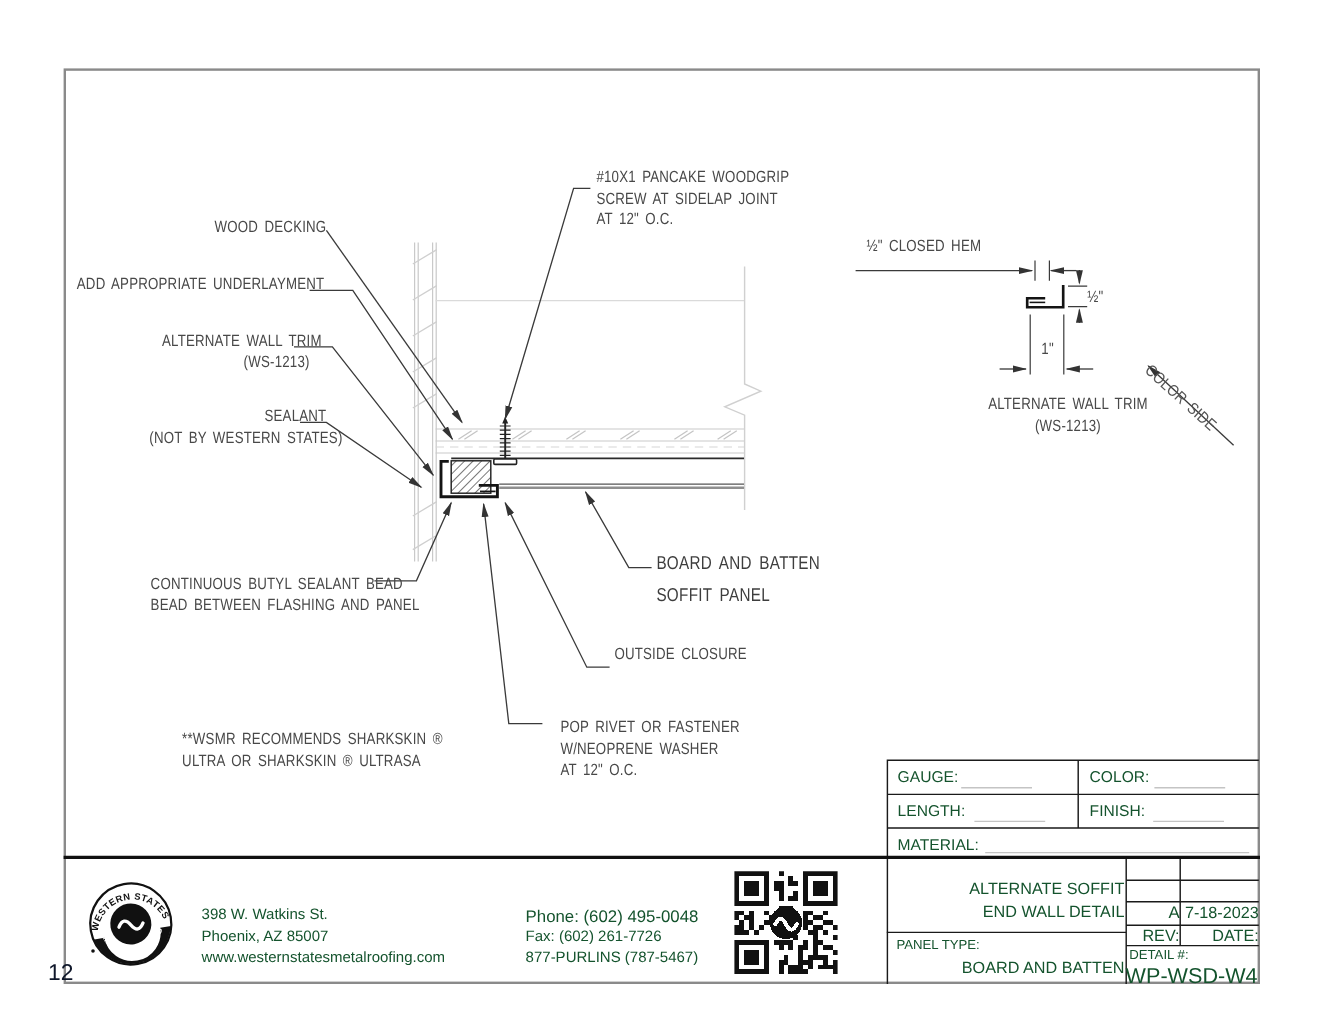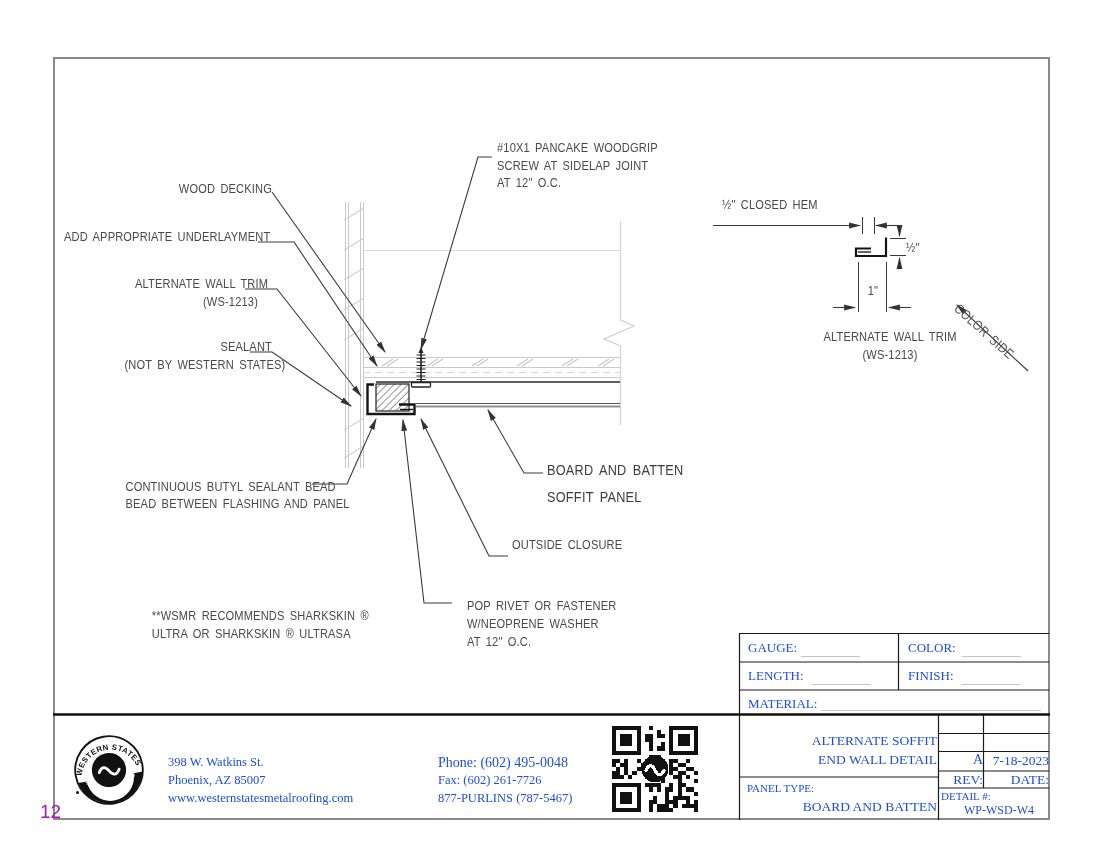--- a/index.html
+++ b/index.html
@@ -7,24 +7,24 @@
           font-family:"Liberation Sans",sans-serif; }
   .lw { position:absolute; left:0; top:0; pointer-events:none; }
   .t { position:absolute; }
   .cad { font-family:"Liberation Sans",sans-serif; font-size:13.5px; line-height:17.5px;
          color:#484848; letter-spacing:0.2px; word-spacing:2.5px; white-space:nowrap; }
   .cad2 { font-family:"Liberation Sans",sans-serif; font-size:15.5px; line-height:27px;
           color:#3d3d3d; letter-spacing:0.3px; word-spacing:3px; white-space:nowrap; }
   .cx-l { transform:scaleX(.82); transform-origin:0 0; }
   .cx-r { transform:scaleX(.82); transform-origin:100% 0; text-align:right; }
   .cx-c { transform:scaleX(.82); transform-origin:50% 0; text-align:center; }
-  .tbt { font-family:Liberation Serif, serif; font-size:13px; color:#1d4ed8; white-space:nowrap; }
+  .tbt { font-family:Liberation Sans, sans-serif; font-size:13px; color:#14532d; white-space:nowrap; }
   .tbs { font-size:11px; }
   .ctr { text-align:right; }
-  .pgnum { font-size:19px; color:#a21caf;text-align:center; }
+  .pgnum { font-size:19px; color:#0f172a;text-align:center; }
   .dot { position:absolute; width:3px; height:3px; border-radius:50%; background:#111; }
 </style>
 </head>
 <body>
 
 <div class="page">
 
   <svg class="lw" width="1100" height="850">
     <defs>
       <marker id="arr" viewBox="0 0 10 6" refX="9" refY="3" markerWidth="11" markerHeight="7" orient="auto-start-reverse">
@@ -183,21 +183,21 @@
     <div>END WALL DETAIL</div>
   </div>
   <div class="t tbt tbs" style="left:747px;top:782px;"><span>PANEL TYPE:</span></div>
   <div class="t tbt ctr" style="left:740px;top:799px;width:197px;font-size:13.5px;"><span>BOARD AND BATTEN</span></div>
 
   <div class="t tbt ctr" style="left:938px;top:752px;width:45px;font-size:14px;"><span>A</span></div>
   <div class="t tbt ctr" style="left:983px;top:753px;width:66px;font-size:13.5px;"><span>7-18-2023</span></div>
   <div class="t tbt ctr" style="left:938px;top:772px;width:45px;font-size:13.5px;"><span>REV:</span></div>
   <div class="t tbt ctr" style="left:983px;top:772px;width:66px;font-size:13.5px;"><span>DATE:</span></div>
   <div class="t tbt tbs" style="left:941px;top:790px;"><span>DETAIL #:</span></div>
-  <div class="t tbt ctr" style="left:938px;top:803px;width:96px;font-size:12px;"><span>WP-WSD-W4</span></div>
+  <div class="t tbt ctr" style="left:938px;top:803px;width:96px;font-size:18px;"><span>WP-WSD-W4</span></div>
 
   <div class="t tbt" style="left:168px;top:755px;font-size:12.5px;"><span>398 W. Watkins St.</span></div>
   <div class="t tbt" style="left:168px;top:773px;font-size:12.5px;"><span>Phoenix, AZ 85007</span></div>
   <div class="t tbt" style="left:168px;top:791px;font-size:12.5px;"><span>www.westernstatesmetalroofing.com</span></div>
   <div class="t tbt" style="left:438px;top:755px;font-size:14px;"><span>Phone: (602) 495-0048</span></div>
   <div class="t tbt" style="left:438px;top:773px;font-size:12.5px;"><span>Fax: (602) 261-7726</span></div>
   <div class="t tbt" style="left:438px;top:791px;font-size:12.5px;"><span>877-PURLINS (787-5467)</span></div>
 
   <svg width="74" height="74" viewBox="0 0 80 80" style="position:absolute;left:72px;top:733px;transform:rotate(-10deg);">
     <defs>

